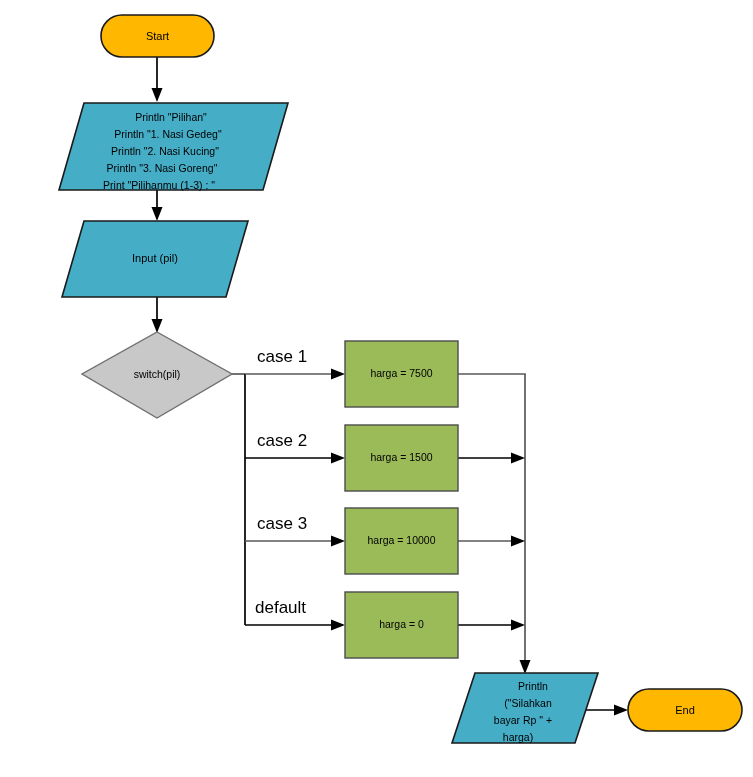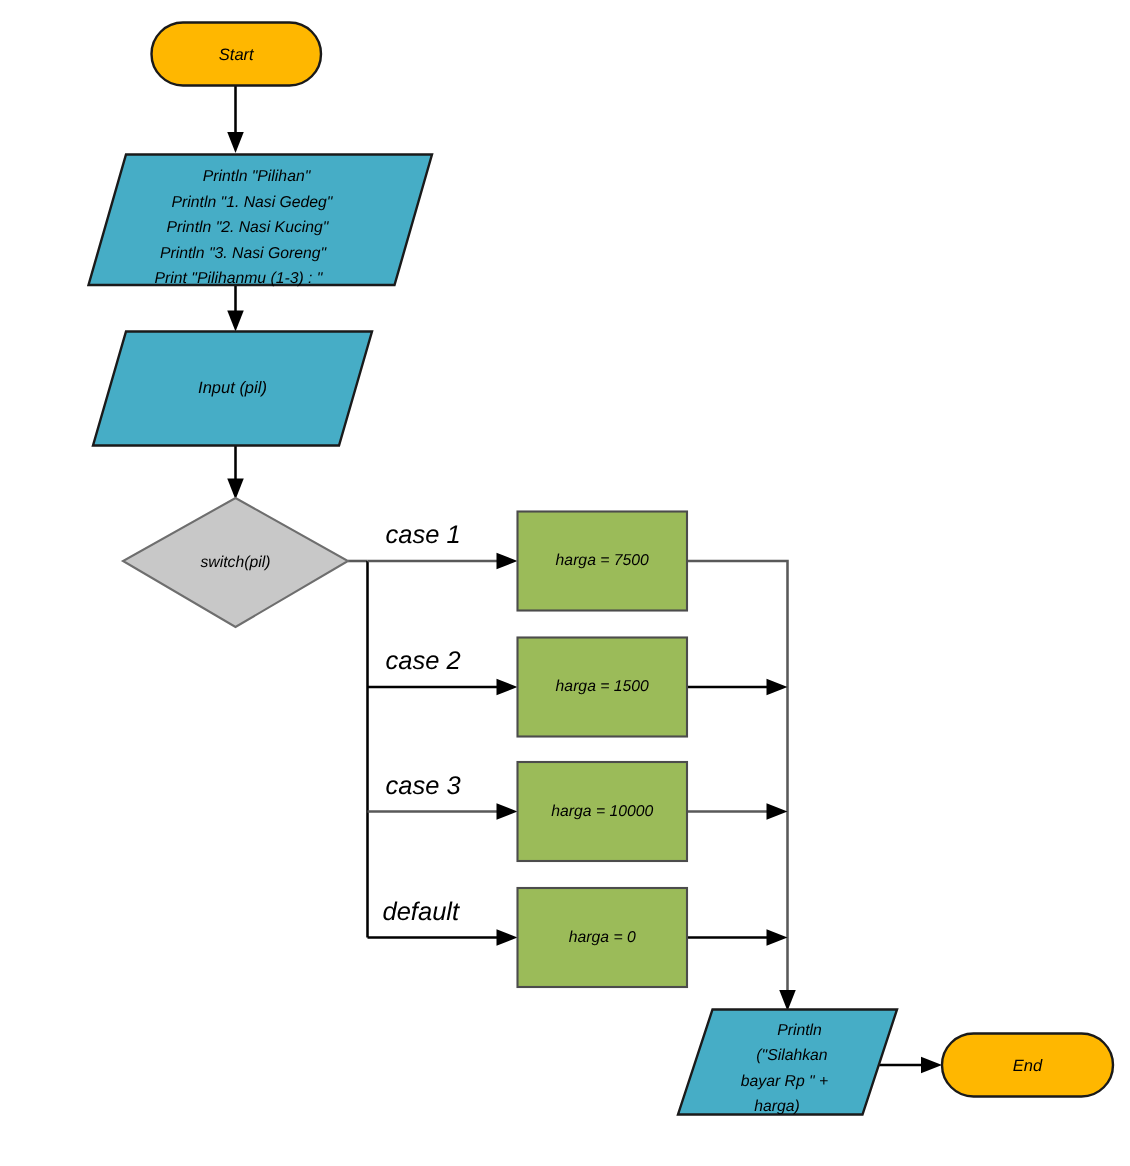--- a/index.html
+++ b/index.html
@@ -10,21 +10,20 @@
   body {
     width: 753px;
     height: 777px;
     font-family: "Liberation Sans", sans-serif;
     overflow: hidden;
   }
   #flowchart-root {
     position: relative;
     width: 753px;
     height: 777px;
-    font-style: italic;
   }
   svg#flow-svg {
     display: block;
     width: 753px;
     height: 777px;
   }
   .node-shape {
     stroke: #1a1a1a;
     stroke-width: 1.6;
   }

